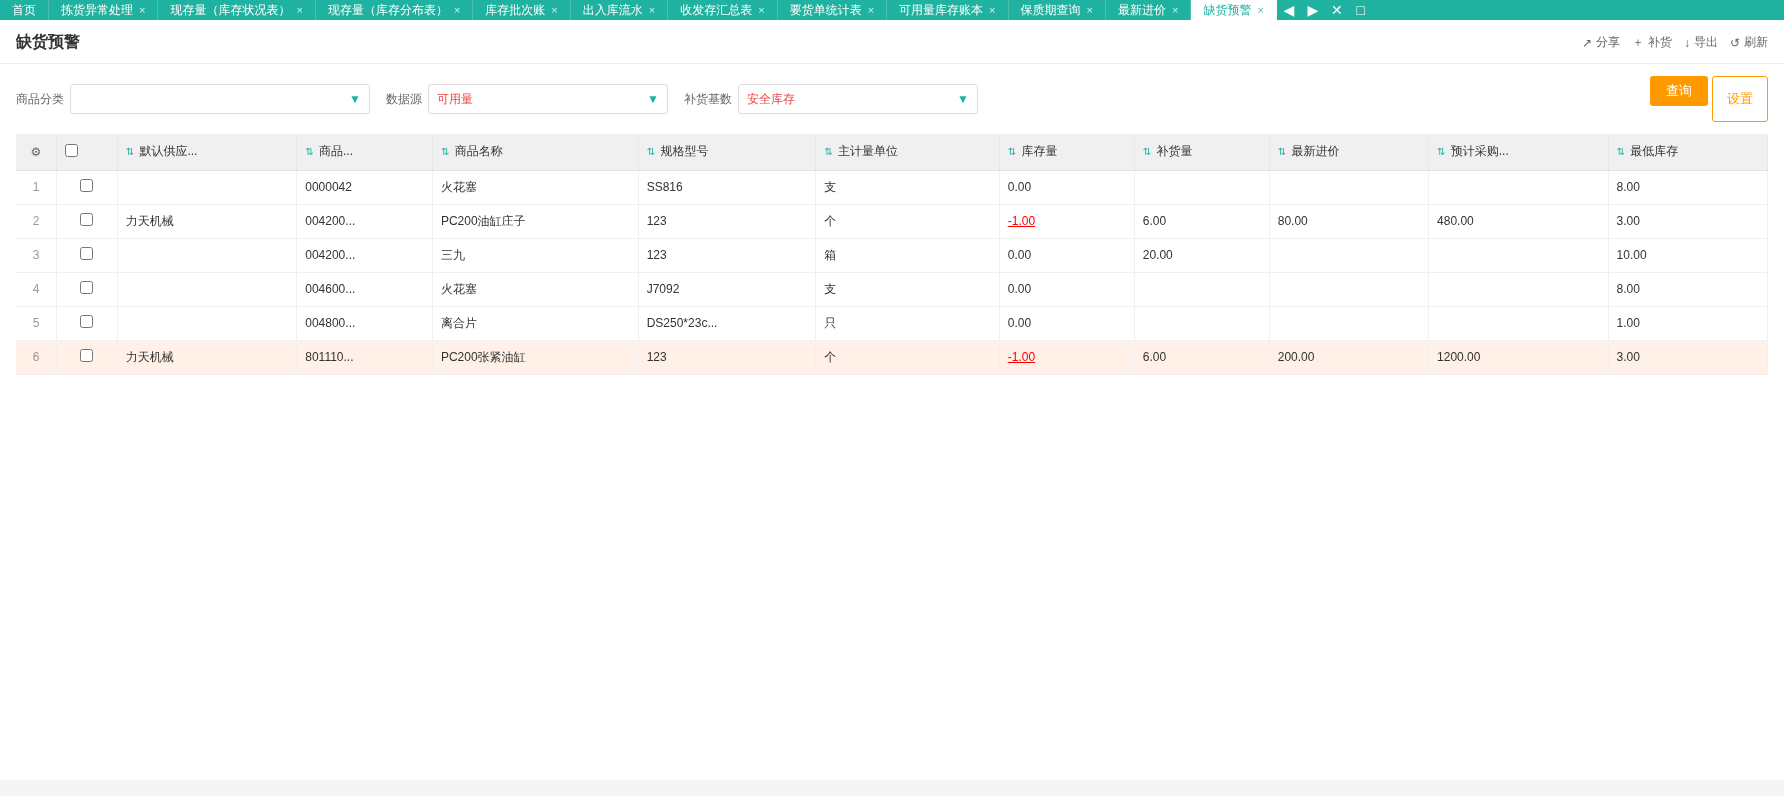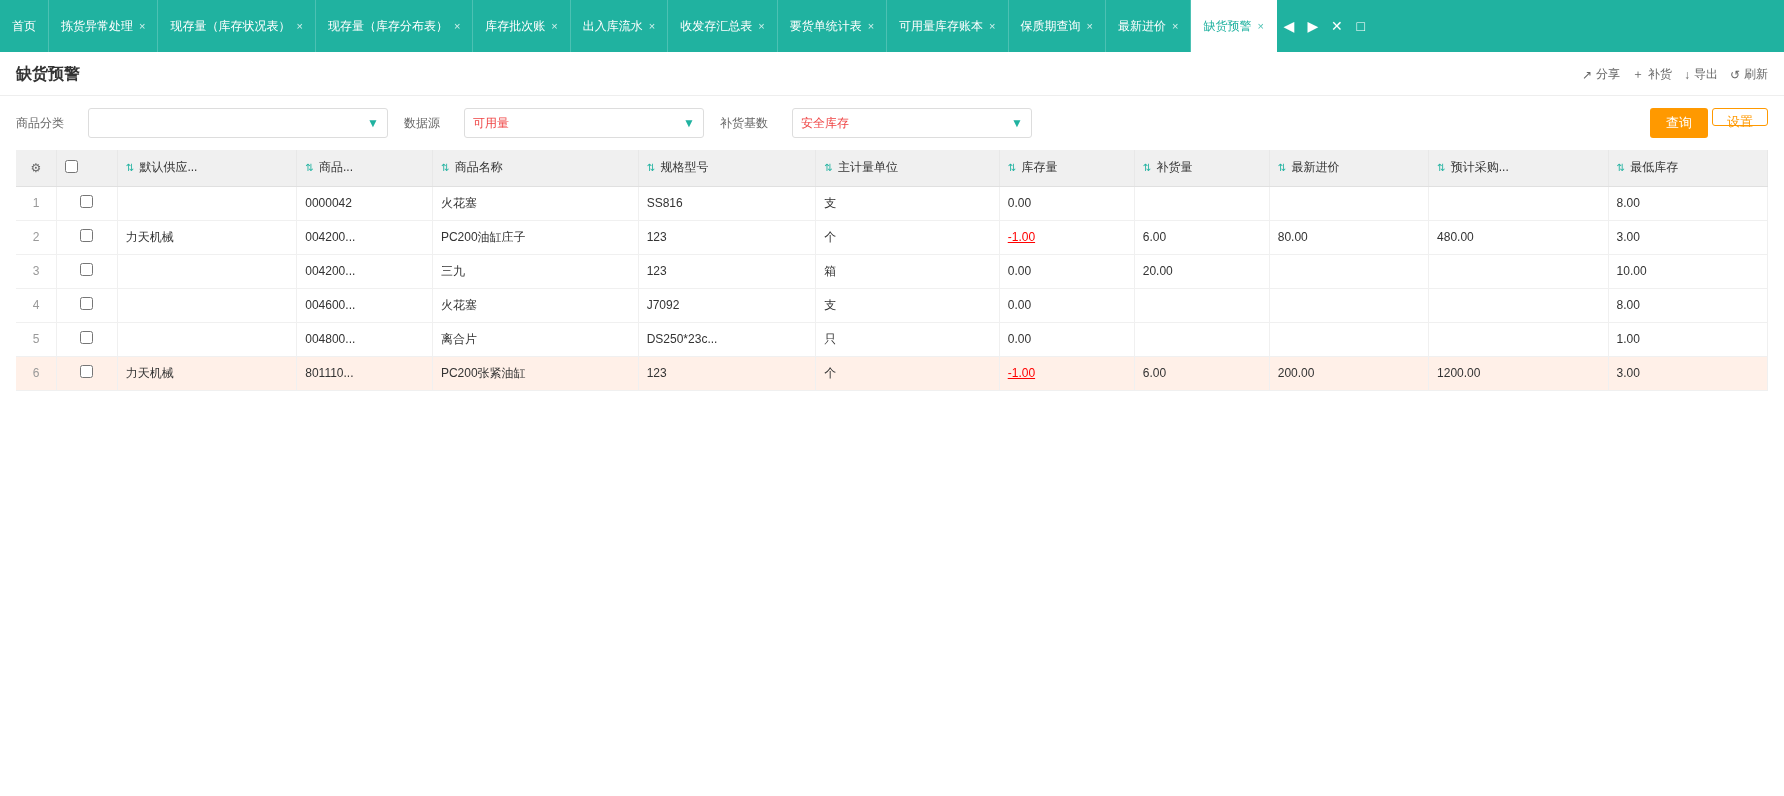--- a/index.html
+++ b/index.html
@@ -3,21 +3,21 @@
   <meta charset="utf-8">
   <style>
     * { box-sizing: border-box; margin: 0; padding: 0; }
     body { font-family: "Microsoft YaHei", Arial, sans-serif; font-size: 13px; background: #f5f5f5; color: #333; }
 
     
     .tab-bar {
       display: flex;
       background: #20b2a0;
       align-items: center;
-      height: 52px;
+      height: 20px;
       overflow: hidden;
     }
     .tab-item {
       display: flex;
       align-items: center;
       padding: 0 12px;
       height: 100%;
       color: #fff;
       white-space: nowrap;
       cursor: pointer;
@@ -83,21 +83,21 @@
     .filter-bar {
       display: flex;
       align-items: center;
       padding: 12px 16px;
       gap: 16px;
       flex-wrap: wrap;
     }
     .filter-group {
       display: flex;
       align-items: center;
-      gap: 24px;
+      gap: 6px;
     }
     .filter-label {
       font-size: 12px;
       color: #666;
       white-space: nowrap;
     }
     .filter-select {
       display: flex;
       align-items: center;
       border: 1px solid #ddd;
@@ -123,21 +123,21 @@
       height: 30px;
     }
     .btn-settings {
       background: #fff;
       color: #f90;
       border: 1px solid #f90;
       border-radius: 3px;
       padding: 4px 14px;
       cursor: pointer;
       font-size: 13px;
-      height: 18px;
+      height: 46px;
     }
 
     .filter-actions {
       margin-left: auto;
       display: flex;
       gap: 4px;
     }
 
     
     .table-container {

